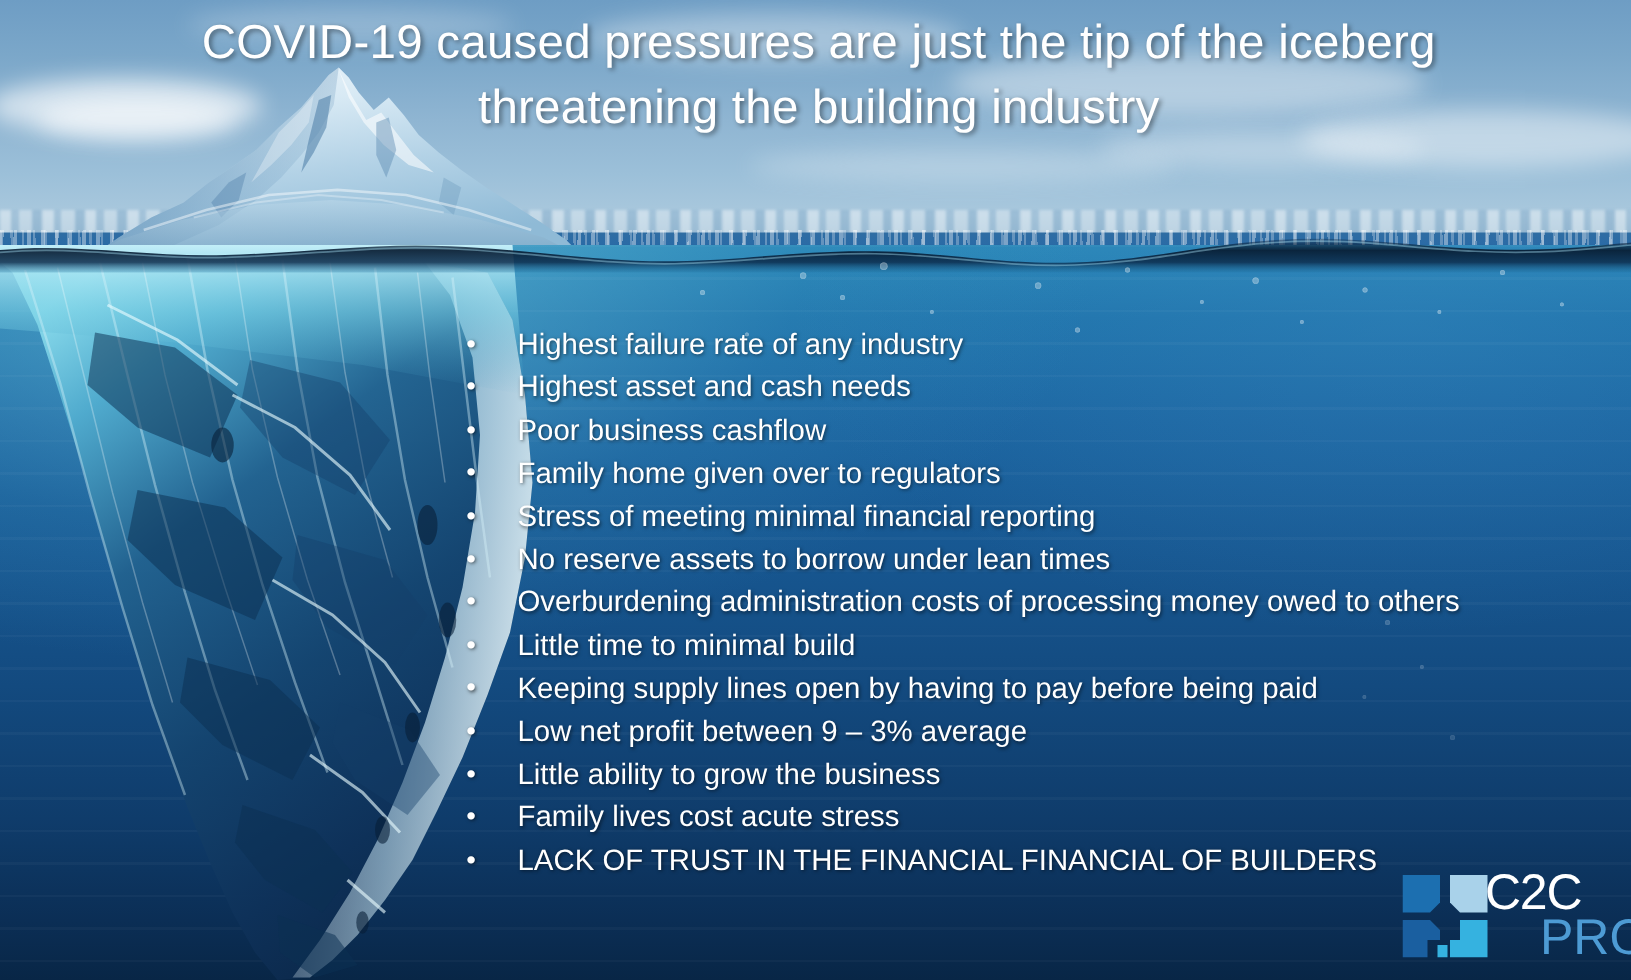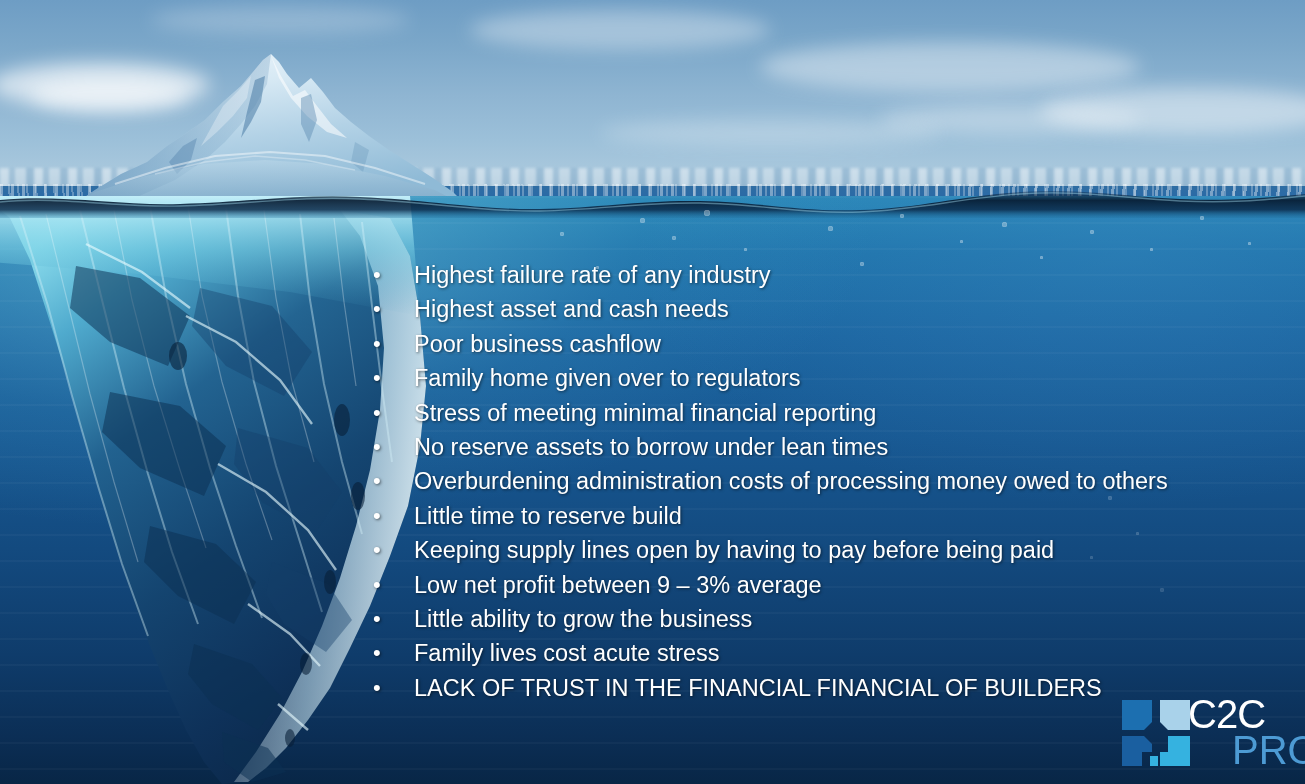--- a/index.html
+++ b/index.html
@@ -406,20 +406,22 @@
     <span class="bub" style="left:1200px; top:20px;  width:4px;  height:4px;"></span>
     <span class="bub" style="left:1248px; top:46px;  width:3px;  height:3px;"></span>
     <span class="bub" style="left:560px;  top:36px;  width:4px;  height:4px;"></span>
     <span class="bub" style="left:596px;  top:70px;  width:3px;  height:3px;"></span>
     <span class="bub" style="left:1108px; top:300px; width:4px;  height:4px; opacity:.55"></span>
     <span class="bub" style="left:1136px; top:336px; width:3px;  height:3px; opacity:.5"></span>
     <span class="bub" style="left:1090px; top:360px; width:3px;  height:3px; opacity:.45"></span>
     <span class="bub" style="left:1160px; top:392px; width:4px;  height:4px; opacity:.4"></span>
   </div>
 
+  <div class="title">COVID-19 caused pressures are just the tip of the iceberg
+threatening the building industry</div>
 
 
   <div class="bullets">
     <div class="bullet-row">
       <span class="bullet-dot">•</span>
       <span class="bullet-text">Highest failure rate of any industry</span>
     </div>
     <div class="bullet-row">
       <span class="bullet-dot">•</span>
       <span class="bullet-text">Highest asset and cash needs</span>
@@ -439,21 +441,21 @@
     <div class="bullet-row">
       <span class="bullet-dot">•</span>
       <span class="bullet-text">No reserve assets to borrow under lean times</span>
     </div>
     <div class="bullet-row">
       <span class="bullet-dot">•</span>
       <span class="bullet-text">Overburdening administration costs of processing money owed to others</span>
     </div>
     <div class="bullet-row">
       <span class="bullet-dot">•</span>
-      <span class="bullet-text">Little time to reserve build</span>
+      <span class="bullet-text">Little time to minimal build</span>
     </div>
     <div class="bullet-row">
       <span class="bullet-dot">•</span>
       <span class="bullet-text">Keeping supply lines open by having to pay before being paid</span>
     </div>
     <div class="bullet-row">
       <span class="bullet-dot">•</span>
       <span class="bullet-text">Low net profit between 9 – 3% average</span>
     </div>
     <div class="bullet-row">

